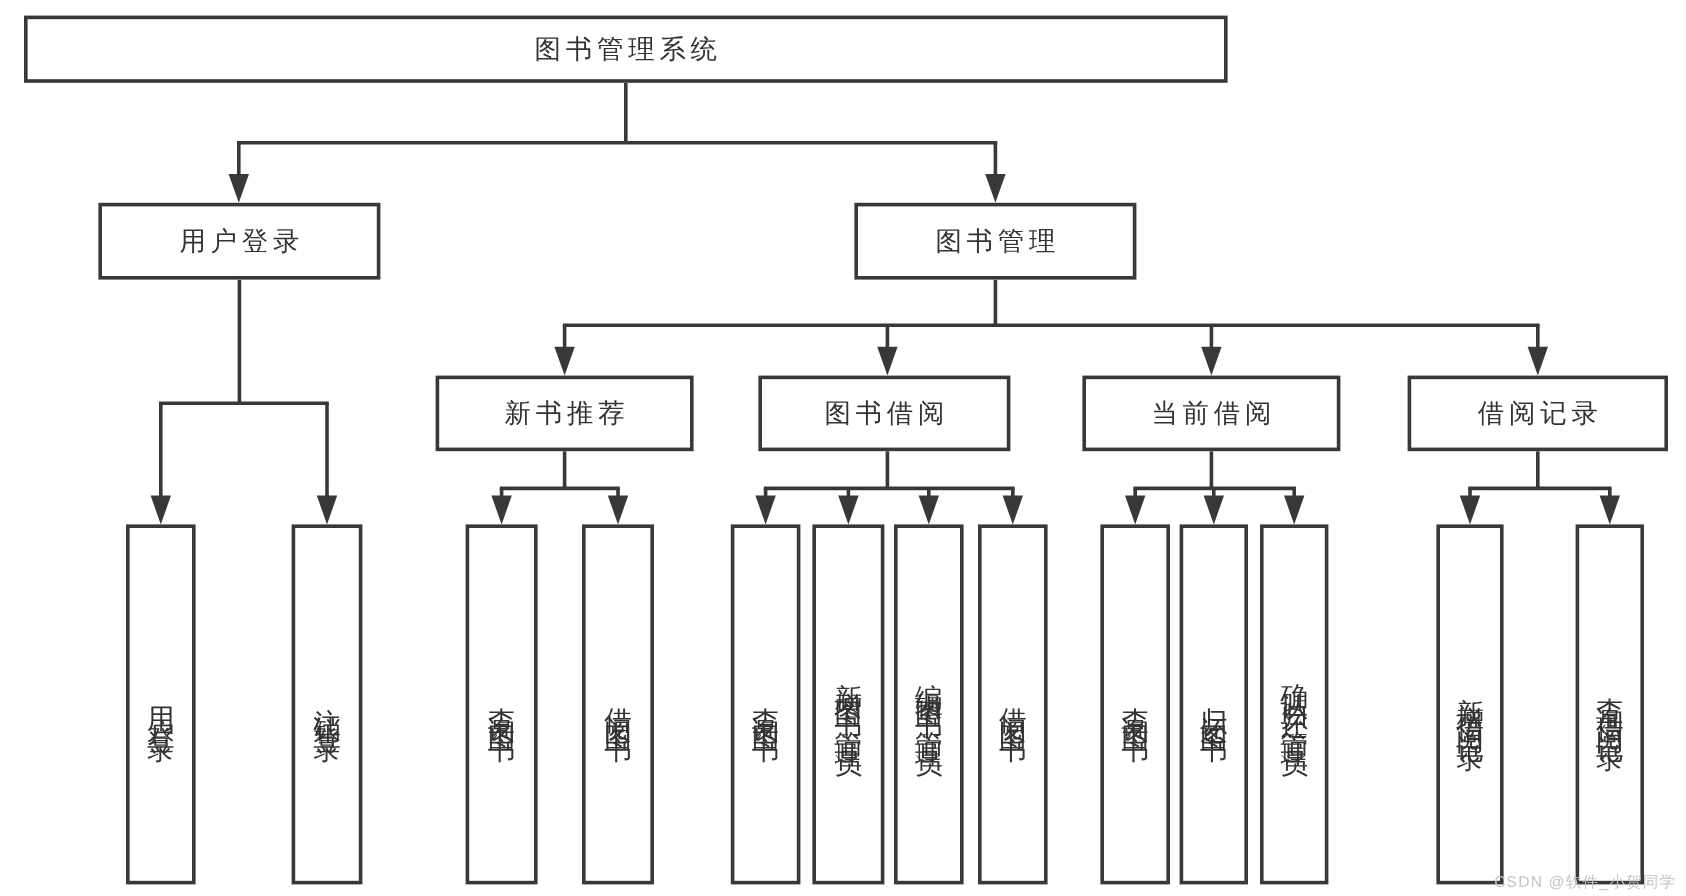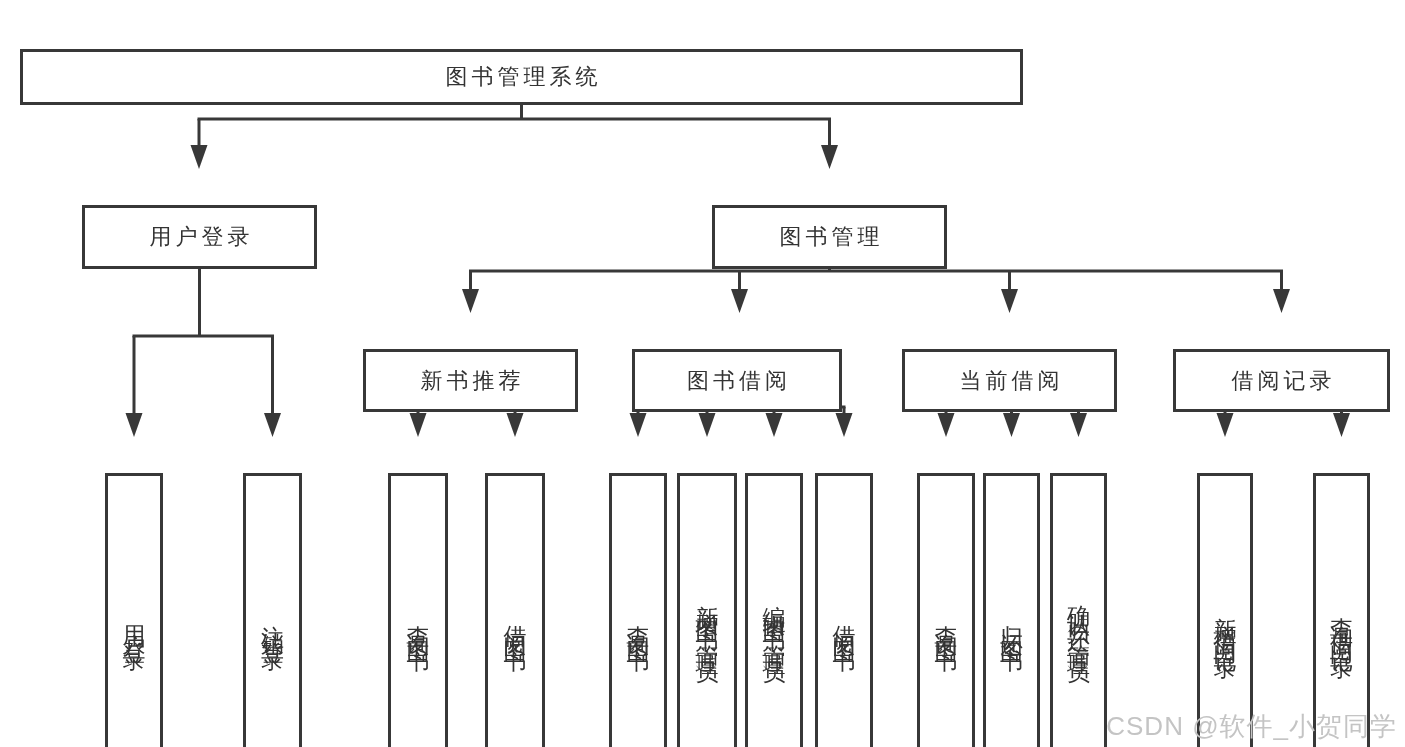--- a/index.html
+++ b/index.html
@@ -19,39 +19,38 @@
   .node {
     position: absolute;
     box-sizing: border-box;
     border: 3px solid var(--line, #383838);
     background: #ffffff;
     color: var(--text, #333333);
     display: flex;
     align-items: center;
     justify-content: center;
     white-space: nowrap;
-    margin-top: 36px;
   }
   .h-node {
     font-size: 22px;
     letter-spacing: 4px;
     text-indent: 4px;
   }
   .v-node {
     writing-mode: vertical-rl;
     text-orientation: mixed;
     font-size: 23px;
     letter-spacing: 8px;
     line-height: 1;
   }
   .watermark {
     position: absolute;
     right: 8px;
     bottom: 3px;
-    font-size: 26px;
+    font-size: 13px;
     letter-spacing: 1px;
     color: var(--wm, #c4c4c4);
     z-index: 5;
   }
 </style>
 </head>
 <body>
 
 <div class="stage" style="--line: #383838; --text: #333333; --wm: #c4c4c4; --bg: #ffffff;">
 

